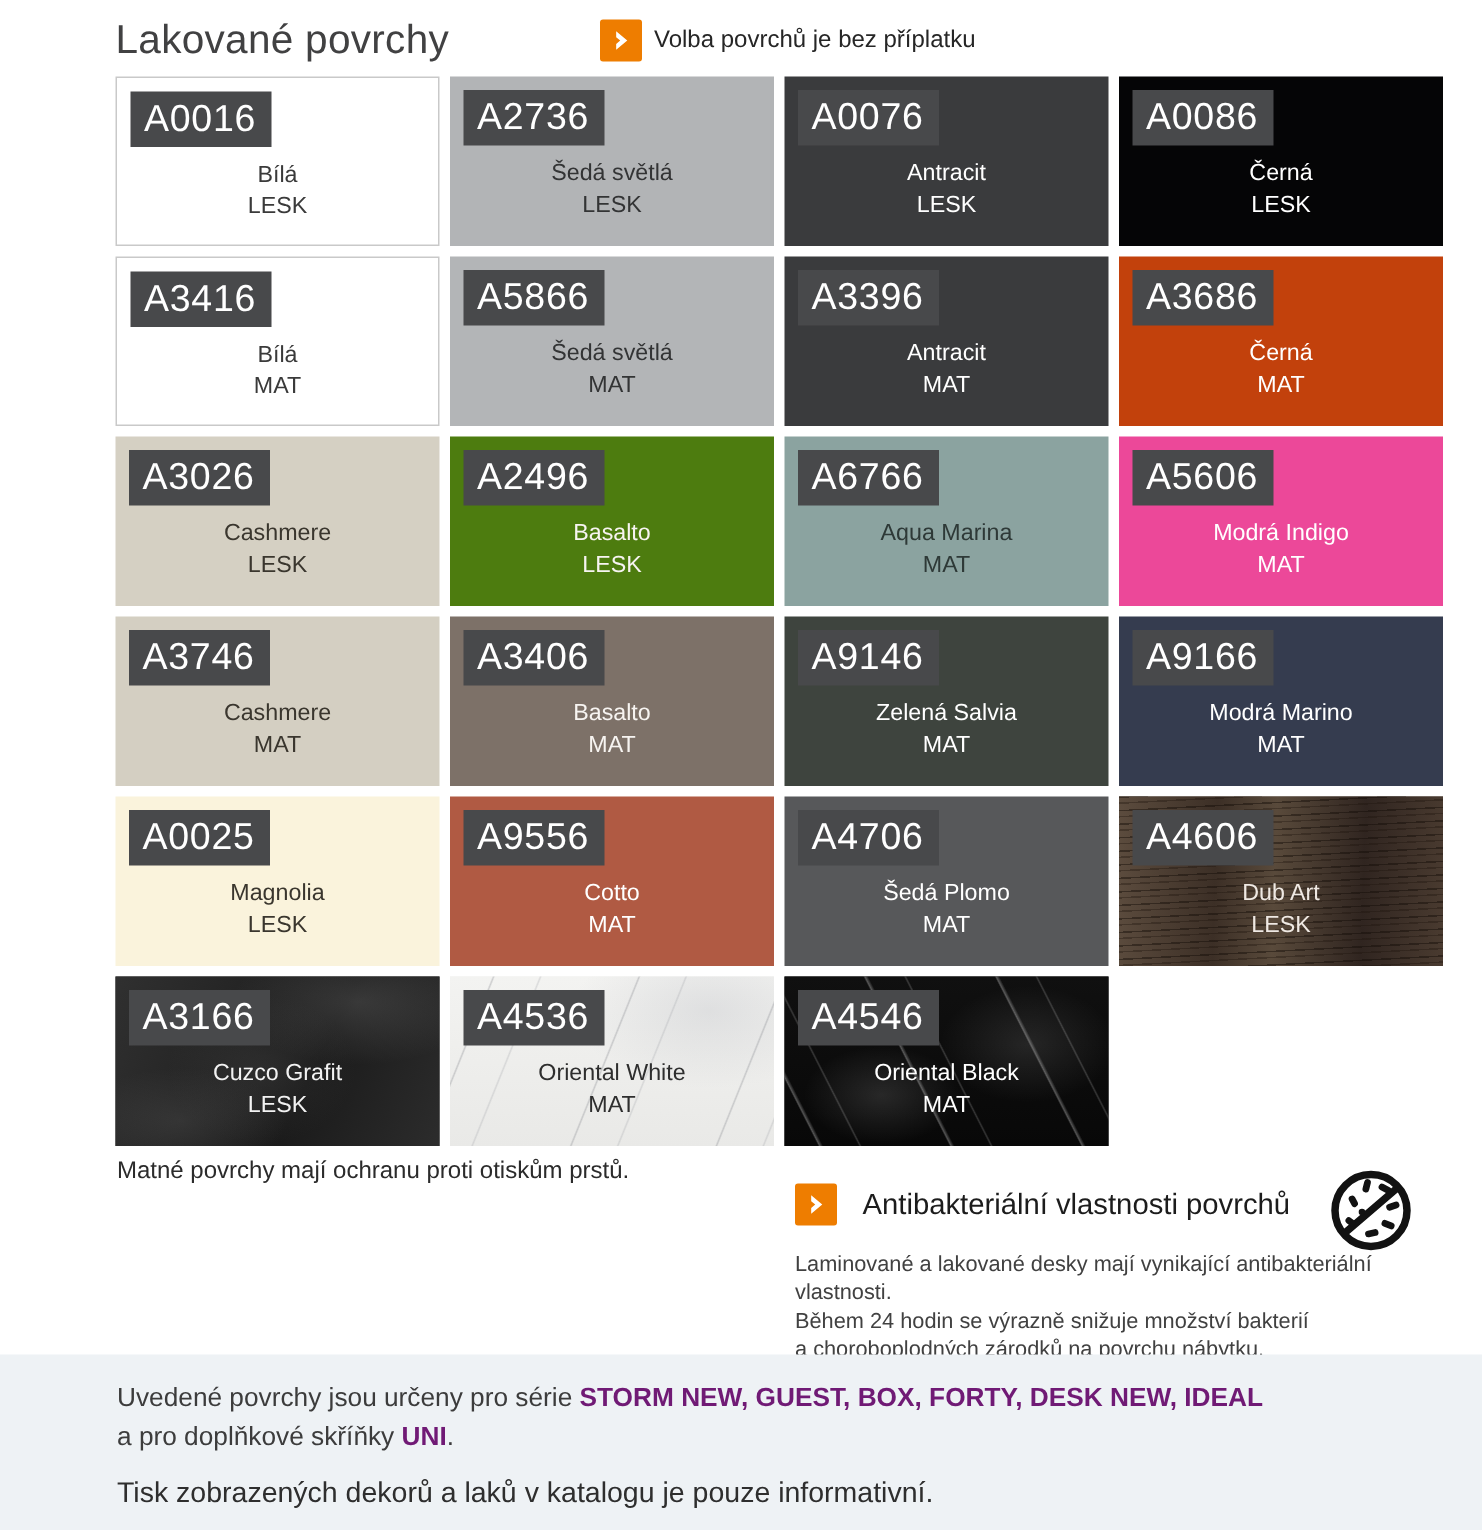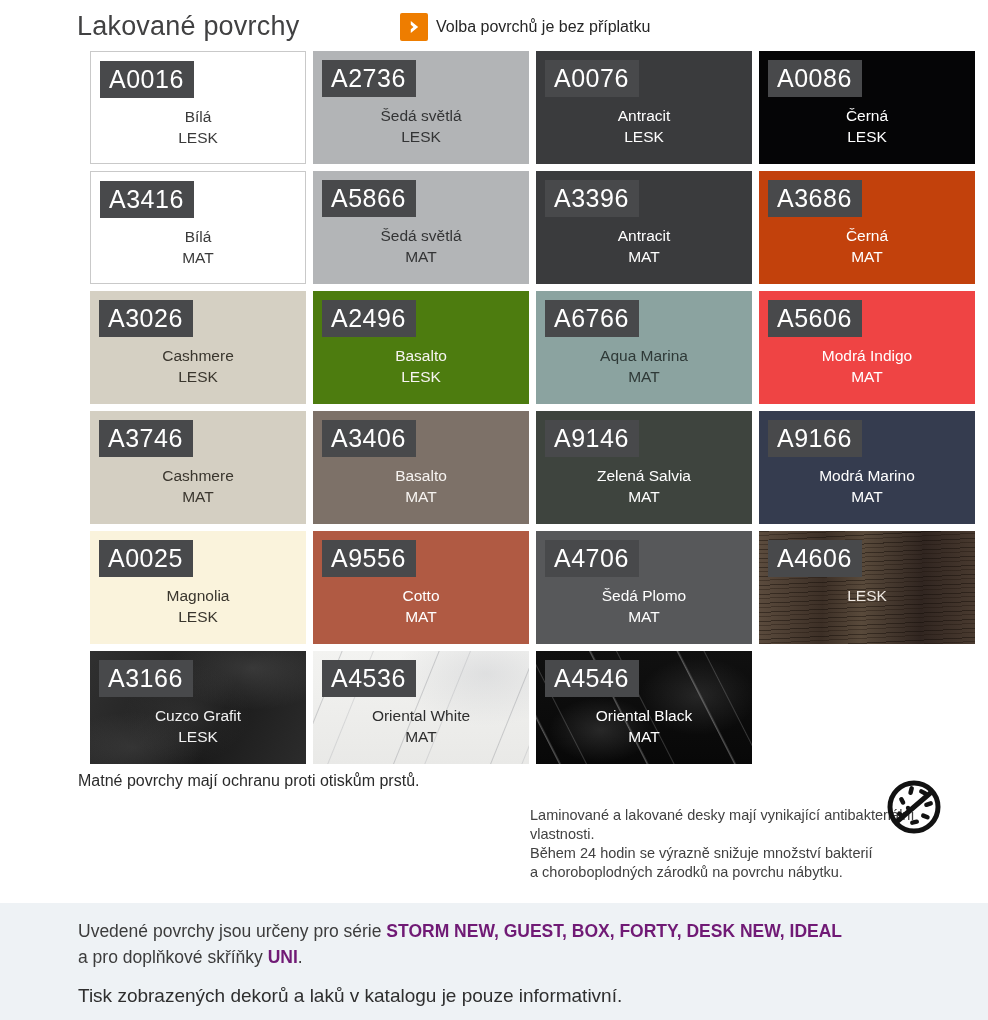--- a/index.html
+++ b/index.html
@@ -9,21 +9,21 @@
 
   .page-title { position:absolute; left:77px; top:11px; font-size:27px;
     color:#414142; font-weight:400; letter-spacing:0.2px; }
 
   .top-note { position:absolute; left:390px; top:13px; display:flex; align-items:center; gap:8px;margin-left:10px; }
   .arrow-badge { width:28px; height:28px; background:var(--accent,#ee7d00); border-radius:2px;
     display:flex; align-items:center; justify-content:center; flex:0 0 auto; }
   .top-note-text { font-size:16px; color:#262626; }
 
   .grid { position:absolute; left:77px; top:51px; display:grid;
-    grid-template-columns:repeat(4,216px); grid-auto-rows:113px; gap:7px;margin-left:13px; }
+    grid-template-columns:repeat(4,216px); grid-auto-rows:113px; gap:7px; }
   .tile { position:relative; width:216px; height:113px; }
   .tile.bordered { border:1px solid #c9c9c9; }
   .badge { position:absolute; left:9px; top:9px; background:var(--badge,#48494b);
     color:#ffffff; font-size:25px; line-height:25px; padding:6px 10px 6px 9px;
     letter-spacing:0.5px; }
   .labels { position:absolute; left:0; right:0; top:54px; text-align:center; }
   .labels .name { font-size:15.5px; line-height:21px; }
   .labels .finish { font-size:15.5px; line-height:21px; }
 
   
@@ -181,21 +181,21 @@
   <div class="tile" style="background-color: rgb(139, 163, 160); color: rgb(46, 57, 55);">
     <div class="badge">
       <span class="code">A6766</span>
     </div>
     <div class="labels">
       <div class="name">Aqua Marina</div>
       <div class="finish">MAT</div>
     </div>
   </div>
 
-  <div class="tile" style="background-color: #ef4444; color: rgb(255, 255, 255);">
+  <div class="tile" style="background-color: #ec4899; color: rgb(255, 255, 255);">
     <div class="badge">
       <span class="code">A5606</span>
     </div>
     <div class="labels">
       <div class="name">Modrá Indigo</div>
       <div class="finish">MAT</div>
     </div>
   </div>
 
   <div class="tile" style="background-color: rgb(212, 207, 194); color: rgb(58, 54, 46);">
@@ -266,20 +266,21 @@
       <div class="name">Šedá Plomo</div>
       <div class="finish">MAT</div>
     </div>
   </div>
 
   <div class="tile tx-wood" style="background-color: rgb(70, 57, 47); color: rgb(239, 233, 227); padding-left: 24px;">
     <div class="badge">
       <span class="code">A4606</span>
     </div>
     <div class="labels">
+      <div class="name">Dub Art</div>
       <div class="finish">LESK</div>
     </div>
   </div>
 
   <div class="tile tx-dark-stone" style="background-color: rgb(39, 39, 39); color: rgb(242, 242, 242);">
     <div class="badge">
       <span class="code">A3166</span>
     </div>
     <div class="labels">
       <div class="name">Cuzco Grafit</div>
@@ -304,20 +305,28 @@
     <div class="labels">
       <div class="name">Oriental Black</div>
       <div class="finish">MAT</div>
     </div>
   </div>
 </div>
 
   <div class="footnote">Matné povrchy mají ochranu proti otiskům prstů.</div>
 
   <div class="anti">
+    <div class="anti-head">
+      <span class="arrow-badge">
+        <svg width="18" height="18" viewBox="0 0 28 28" aria-hidden="true">
+          <polygon points="9,4.5 20.5,14 9,23.5 9,17.5 13.2,14 9,10.5" fill="#ffffff"></polygon>
+        </svg>
+      </span>
+      <span class="anti-head-text">Antibakteriální vlastnosti povrchů</span>
+    </div>
     <div class="anti-body">
       <div>Laminované a lakované desky mají vynikající antibakteriální vlastnosti.</div>
       <div>Během 24 hodin se výrazně snižuje množství bakterií</div>
       <div>a choroboplodných zárodků na povrchu nábytku.</div>
     </div>
   </div>
 
   <div class="no-bacteria">
     <svg width="60" height="60" viewBox="0 0 60 60" aria-hidden="true">
       <g stroke="#121212" stroke-width="5" fill="none" stroke-linecap="round">

